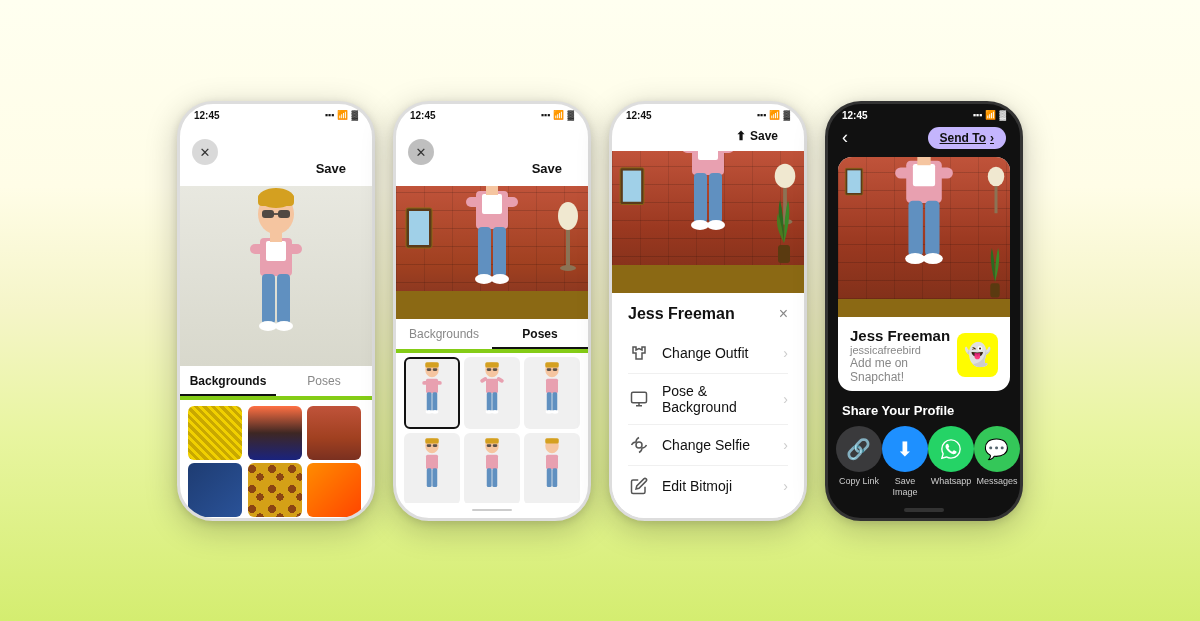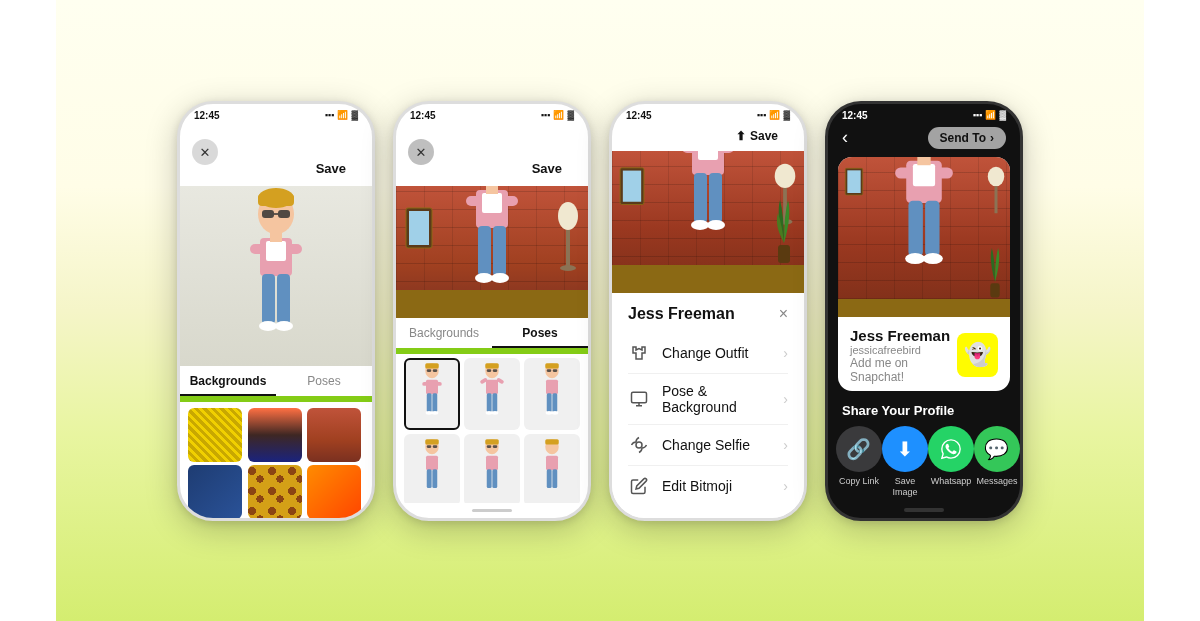--- a/index.html
+++ b/index.html
@@ -8,21 +8,21 @@
       height: 621px;
       background: #fff;
       display: flex;
       align-items: center;
       justify-content: center;
       font-family: -apple-system, BlinkMacSystemFont, 'Helvetica Neue', Arial, sans-serif;
       overflow: hidden;
     }
 
     .scene {
-      width: 1088px;
+      width: 1200px;
       height: 621px;
       background: linear-gradient(to bottom, #fffff0 0%, #fffde7 30%, #f5f5c8 50%, #e8f5a0 70%, #d4ed70 100%);
       display: flex;
       align-items: center;
       justify-content: center;
       gap: 18px;
       padding: 20px;
     }
 
     
@@ -88,21 +88,21 @@
       background: linear-gradient(to bottom, #e8e8e0 0%, #d8d8cc 100%);
       height: 220px;
       display: flex;
       align-items: flex-end;
       justify-content: center;
       position: relative;
     }
     
     .tabs-row {
       display: flex;
-      border-bottom: 6px solid #84cc16;
+      border-bottom: 4px solid #84cc16;
       margin-top: 0;
     }
     .tab {
       flex: 1;
       text-align: center;
       padding: 8px 4px 6px;
       font-size: 12px;
       font-weight: 500;
       color: #888;
       cursor: pointer;
@@ -244,27 +244,28 @@
       display: flex;
       justify-content: space-between;
       align-items: center;
       padding: 4px 14px 4px;
     }
     .back-btn { color: #fff; font-size: 18px; cursor: pointer; }
     .send-to-btn {
       display: flex;
       align-items: flex-start;
       gap: 4px;
-      background: #a3a3a3;
+      background: #c4b5fd;
       border-radius: 20px;
       padding: 4px 12px;
       font-size: 12px;
       font-weight: 600;
       color: #111;
       cursor: pointer;
+      text-decoration: underline;
     }
     .profile-card {
       background: #fff;
       border-radius: 14px;
       margin: 4px 10px 8px;
       overflow: hidden;
     }
     .card-image {
       background: linear-gradient(to bottom, #c0533a 0%, #9a3820 55%, #7a2e18 100%);
       height: 160px;

